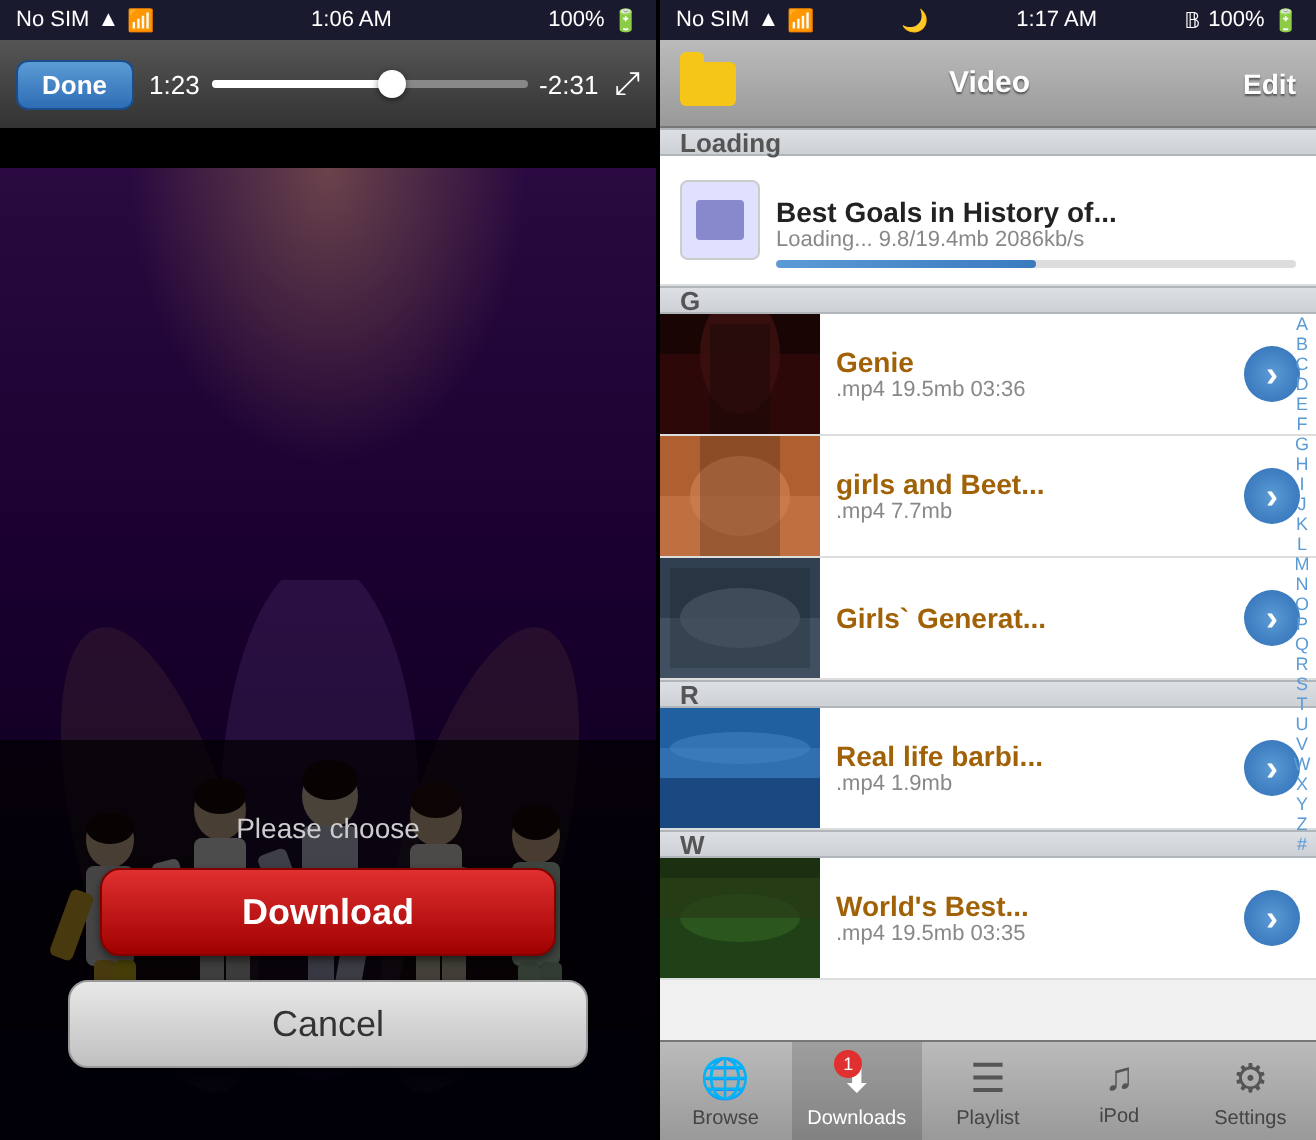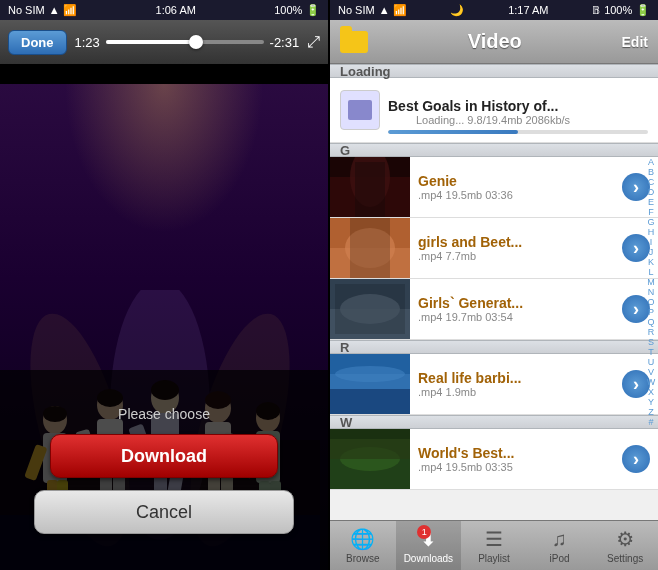--- a/index.html
+++ b/index.html
@@ -219,21 +219,21 @@
       position: absolute;
       top: -5px;
       left: 0;
       width: 12px;
       height: 5px;
       background: #f5c518;
       border-radius: 3px 3px 0 0;
     }
     .nav-title {
       color: #fff;
-      font-size: 20px;
+      font-size: 15px;
       font-weight: bold;
       text-shadow: 0 1px 1px rgba(0,0,0,0.5);
     }
     .edit-btn {
       color: #fff;
       font-size: 14px;
       font-weight: bold;
       background: none;
       border: none;
       cursor: pointer;
@@ -289,21 +289,20 @@
       font-weight: bold;
       color: #222;
       margin-top: 12px;
     }
     .loading-sub {
       font-size: 11px;
       color: #888;
       display: flex;
       align-items: center;
       gap: 6px;
-      margin-left: 28px;
     }
     .progress-bar-wrap {
       height: 4px;
       background: #ddd;
       border-radius: 2px;
       margin-top: 4px;
       overflow: hidden;
     }
     .progress-bar-fill {
       height: 100%;
@@ -616,21 +615,20 @@
         <div class="video-thumb">
           <svg width="80" height="60">
             <rect width="80" height="60" fill="#304050"></rect>
             <rect x="0" y="30" width="80" height="30" fill="#405060"></rect>
             <ellipse cx="40" cy="30" rx="30" ry="15" fill="#506070" opacity="0.8"></ellipse>
             <rect x="5" y="5" width="70" height="50" fill="rgba(0,0,0,0.15)"></rect>
           </svg>
         </div>
         <div class="video-meta">
           <div class="video-title">Girls` Generat...</div>
-          <div class="video-sub">.mp4   19.7mb   03:54</div>
         </div>
         <div class="chevron-btn"></div>
       </div>
 
       <div class="section-header">
         <span class="section-header-text">R</span>
       </div>
 
       <div class="video-item">
         <div class="video-thumb">

